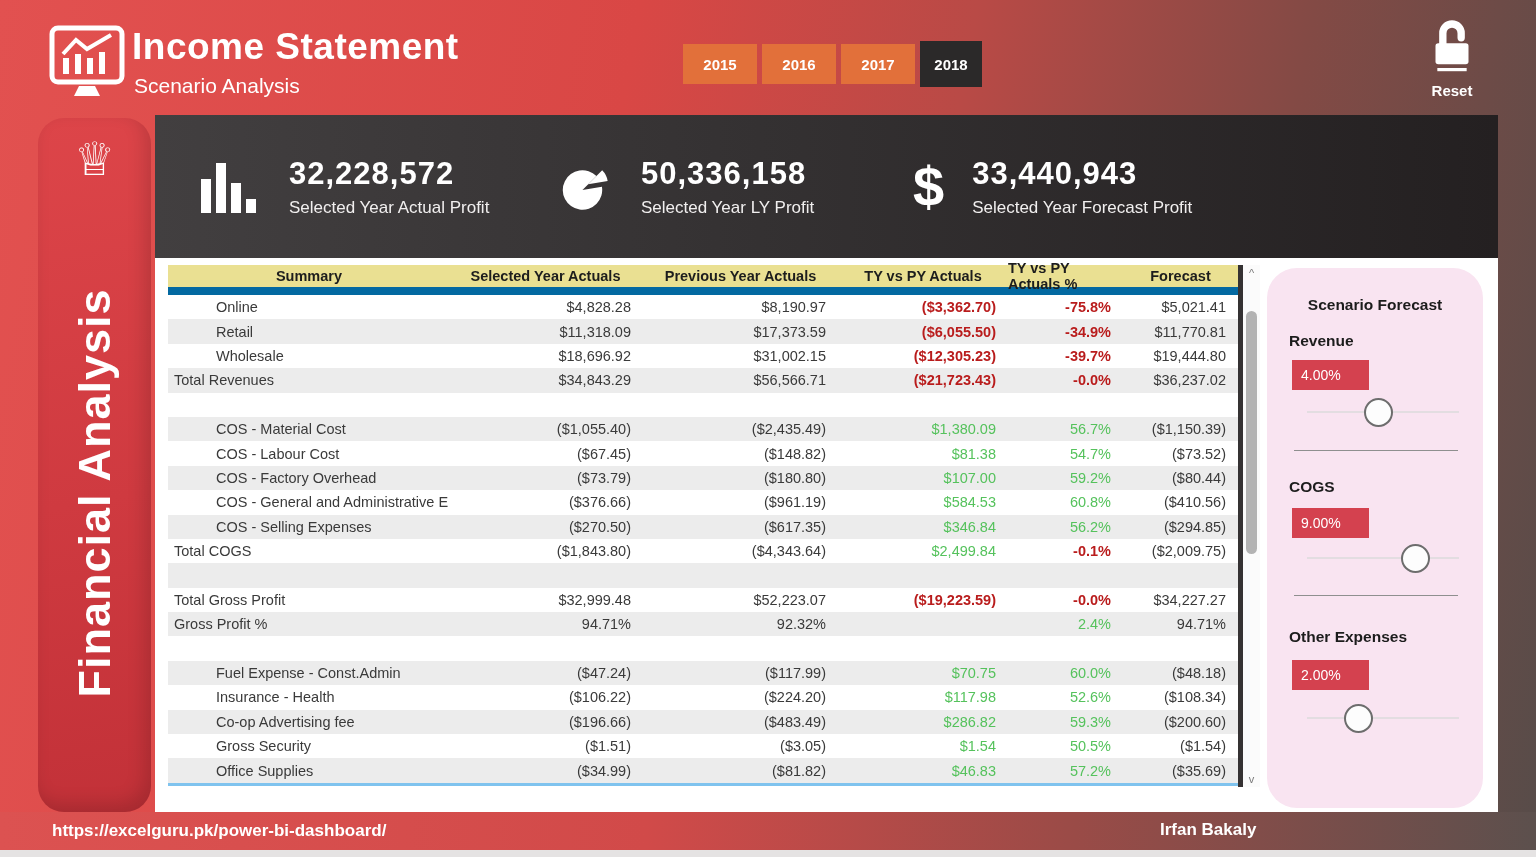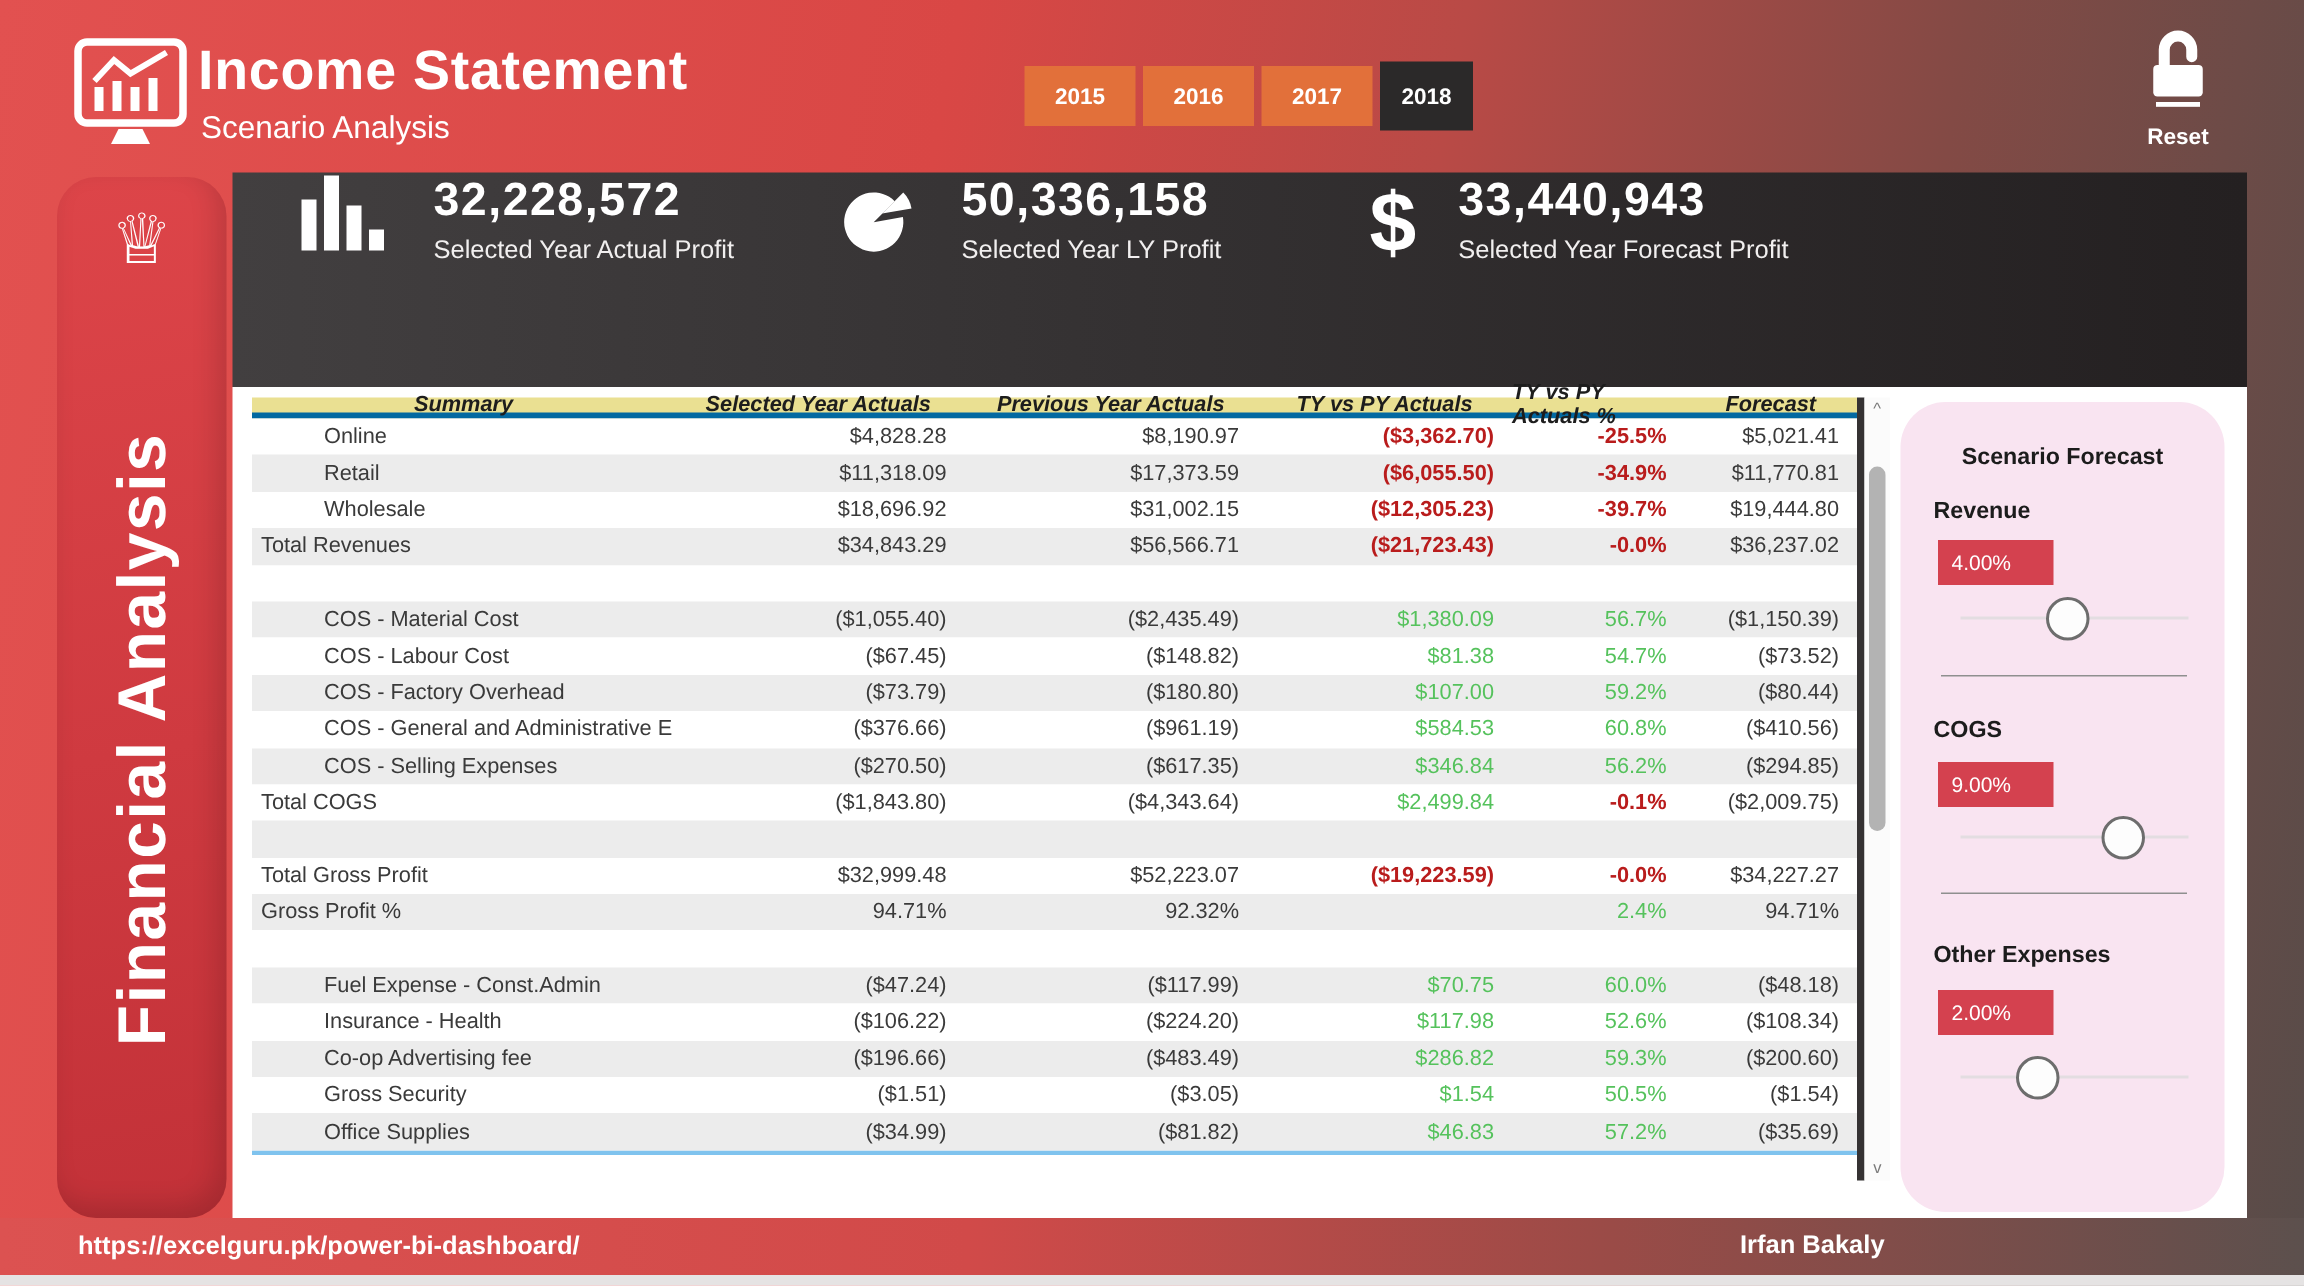--- a/index.html
+++ b/index.html
@@ -31,33 +31,33 @@
   .sidebar-title {
     position:absolute; top:54%; left:50%;
     transform:translate(-50%,-50%) rotate(-90deg); transform-origin:center;
     white-space:nowrap; color:#fff; font-size:45px; font-weight:bold; letter-spacing:1px;
   }
   
   .kpi-banner {
     position:absolute; left:155px; top:115px; width:1343px; height:143px;
     background:linear-gradient(90deg,#423f40 0%,#343132 45%,#242021 100%);
   }
-  .kpi { position:absolute; top:0; height:143px; display:flex; }
+  .kpi { position:absolute; top:0; height:143px; display:flex; align-items:center; }
   .kpi1 { left:46px; } .kpi2 { left:402px; } .kpi3 { left:758px; }
   .kpi-icon { margin-right:28px; }
   .bars-icon { display:flex; align-items:flex-end; height:52px; }
   .bars-icon i { display:block; width:10px; background:#fff; margin-right:5px; }
   .kpi-value { font-size:31px; font-weight:bold; color:#fff; letter-spacing:1px; }
   .kpi-label { font-size:17px; color:#f1efef; margin-top:6px; }
   .dollar-glyph { font-size:56px; font-weight:bold; color:#fff; }
   
   .main-card { position:absolute; left:155px; top:258px; width:1343px; height:554px; background:#fff; }
   
   .fin-table { position:absolute; left:13px; top:7px; width:1070px; }
-  .thead { display:flex; background:#eae092; height:14px; border-bottom:4px solid #0369a1;font-style:italic; }
+  .thead { display:flex; background:#eae092; height:30px; border-bottom:8px solid #0369a1; }
   .thead .hcell { font-size:14.5px; font-weight:bold; color:#1d1d1d; display:flex; align-items:center; justify-content:center; cursor:pointer; }
   .tbody { border-bottom:3px solid #7fc3ee; }
   .trow { display:flex; height:24.4px; background:#fff; }
   .trow.alt { background:#ececec; }
   .cell { font-size:14.5px; color:#3a3a3a; display:flex; align-items:center; justify-content:flex-end; padding-right:12px; overflow:hidden; white-space:nowrap; }
   .c0 { width:280px; justify-content:flex-start; padding-left:6px; padding-right:4px; }
   .c0.ind { padding-left:48px; }
   .c1 { width:195px; } .c2 { width:195px; } .c3 { width:170px; } .c4 { width:115px; } .c5 { width:115px; }
   .neg { color:#b91c1c;font-weight:bold; } .pos { color:#55c25c; }
   
@@ -170,21 +170,21 @@
         <div class="hcell c3">TY vs PY Actuals</div>
         <div class="hcell c4">TY vs PY Actuals %</div>
         <div class="hcell c5">Forecast</div>
       </div>
       <div class="tbody">
           <div class="trow">
             <div class="cell c0 ind">Online</div>
             <div class="cell c1">$4,828.28</div>
             <div class="cell c2">$8,190.97</div>
             <div class="cell c3 neg">($3,362.70)</div>
-            <div class="cell c4 neg">-25.5%</div>
+            <div class="cell c4 neg">-75.8%</div>
             <div class="cell c5">$5,021.41</div>
           </div>
           <div class="trow alt">
             <div class="cell c0 ind">Retail</div>
             <div class="cell c1">$11,318.09</div>
             <div class="cell c2">$17,373.59</div>
             <div class="cell c3 neg">($6,055.50)</div>
             <div class="cell c4 neg">-34.9%</div>
             <div class="cell c5">$11,770.81</div>
           </div>

